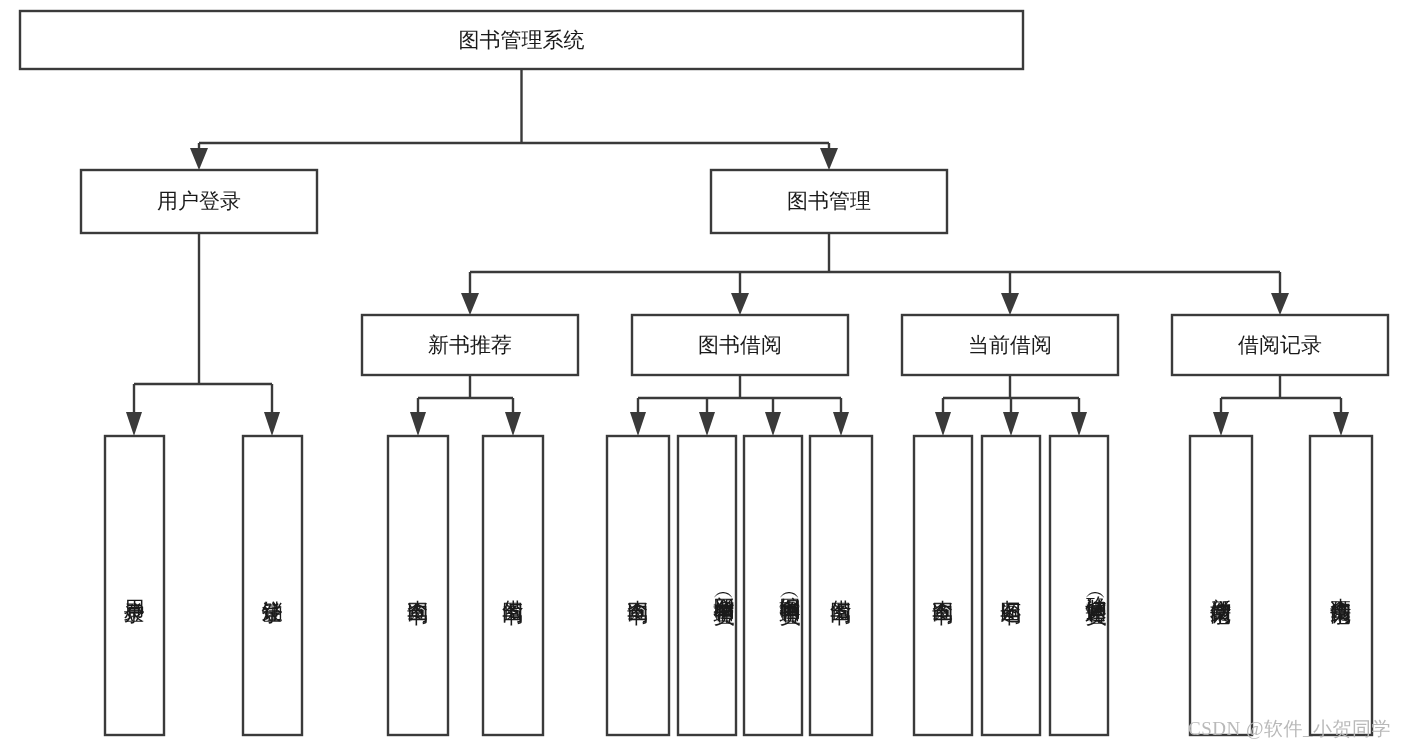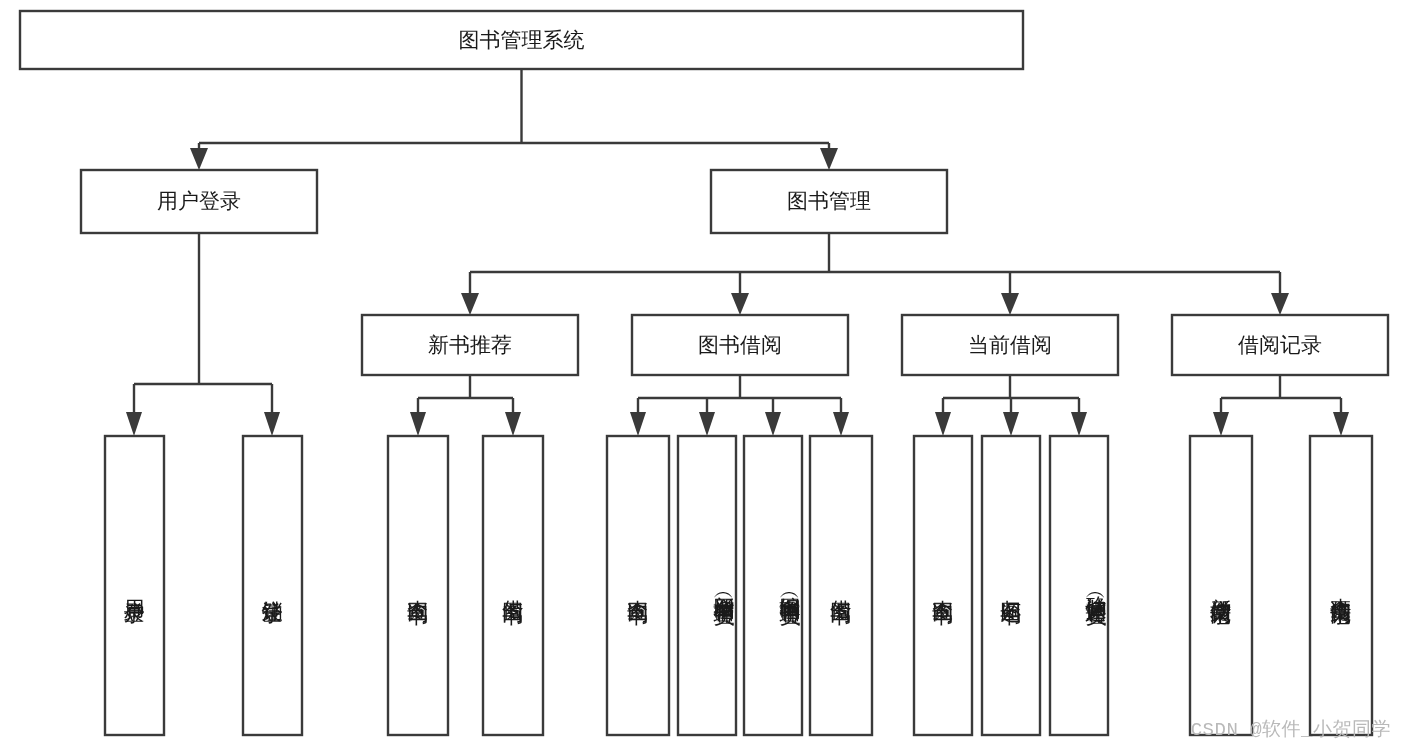--- a/index.html
+++ b/index.html
@@ -60,21 +60,21 @@
     line-height: 1.12;
     letter-spacing: 1.5px;
     color: #1a1a1a;
     white-space: nowrap;
     pointer-events: none;
   }
   .watermark {
     position: absolute;
     right: 14px;
     bottom: 5px;
-    font-family: Liberation Mono, monospace;
+    font-family: Liberation Serif, serif;
     font-size: 19px;
     color: #b9b9b9;
     letter-spacing: 0.5px;
     white-space: nowrap;
   }
 </style>
 </head>
 <body>
 
 <div id="diagram-root">

